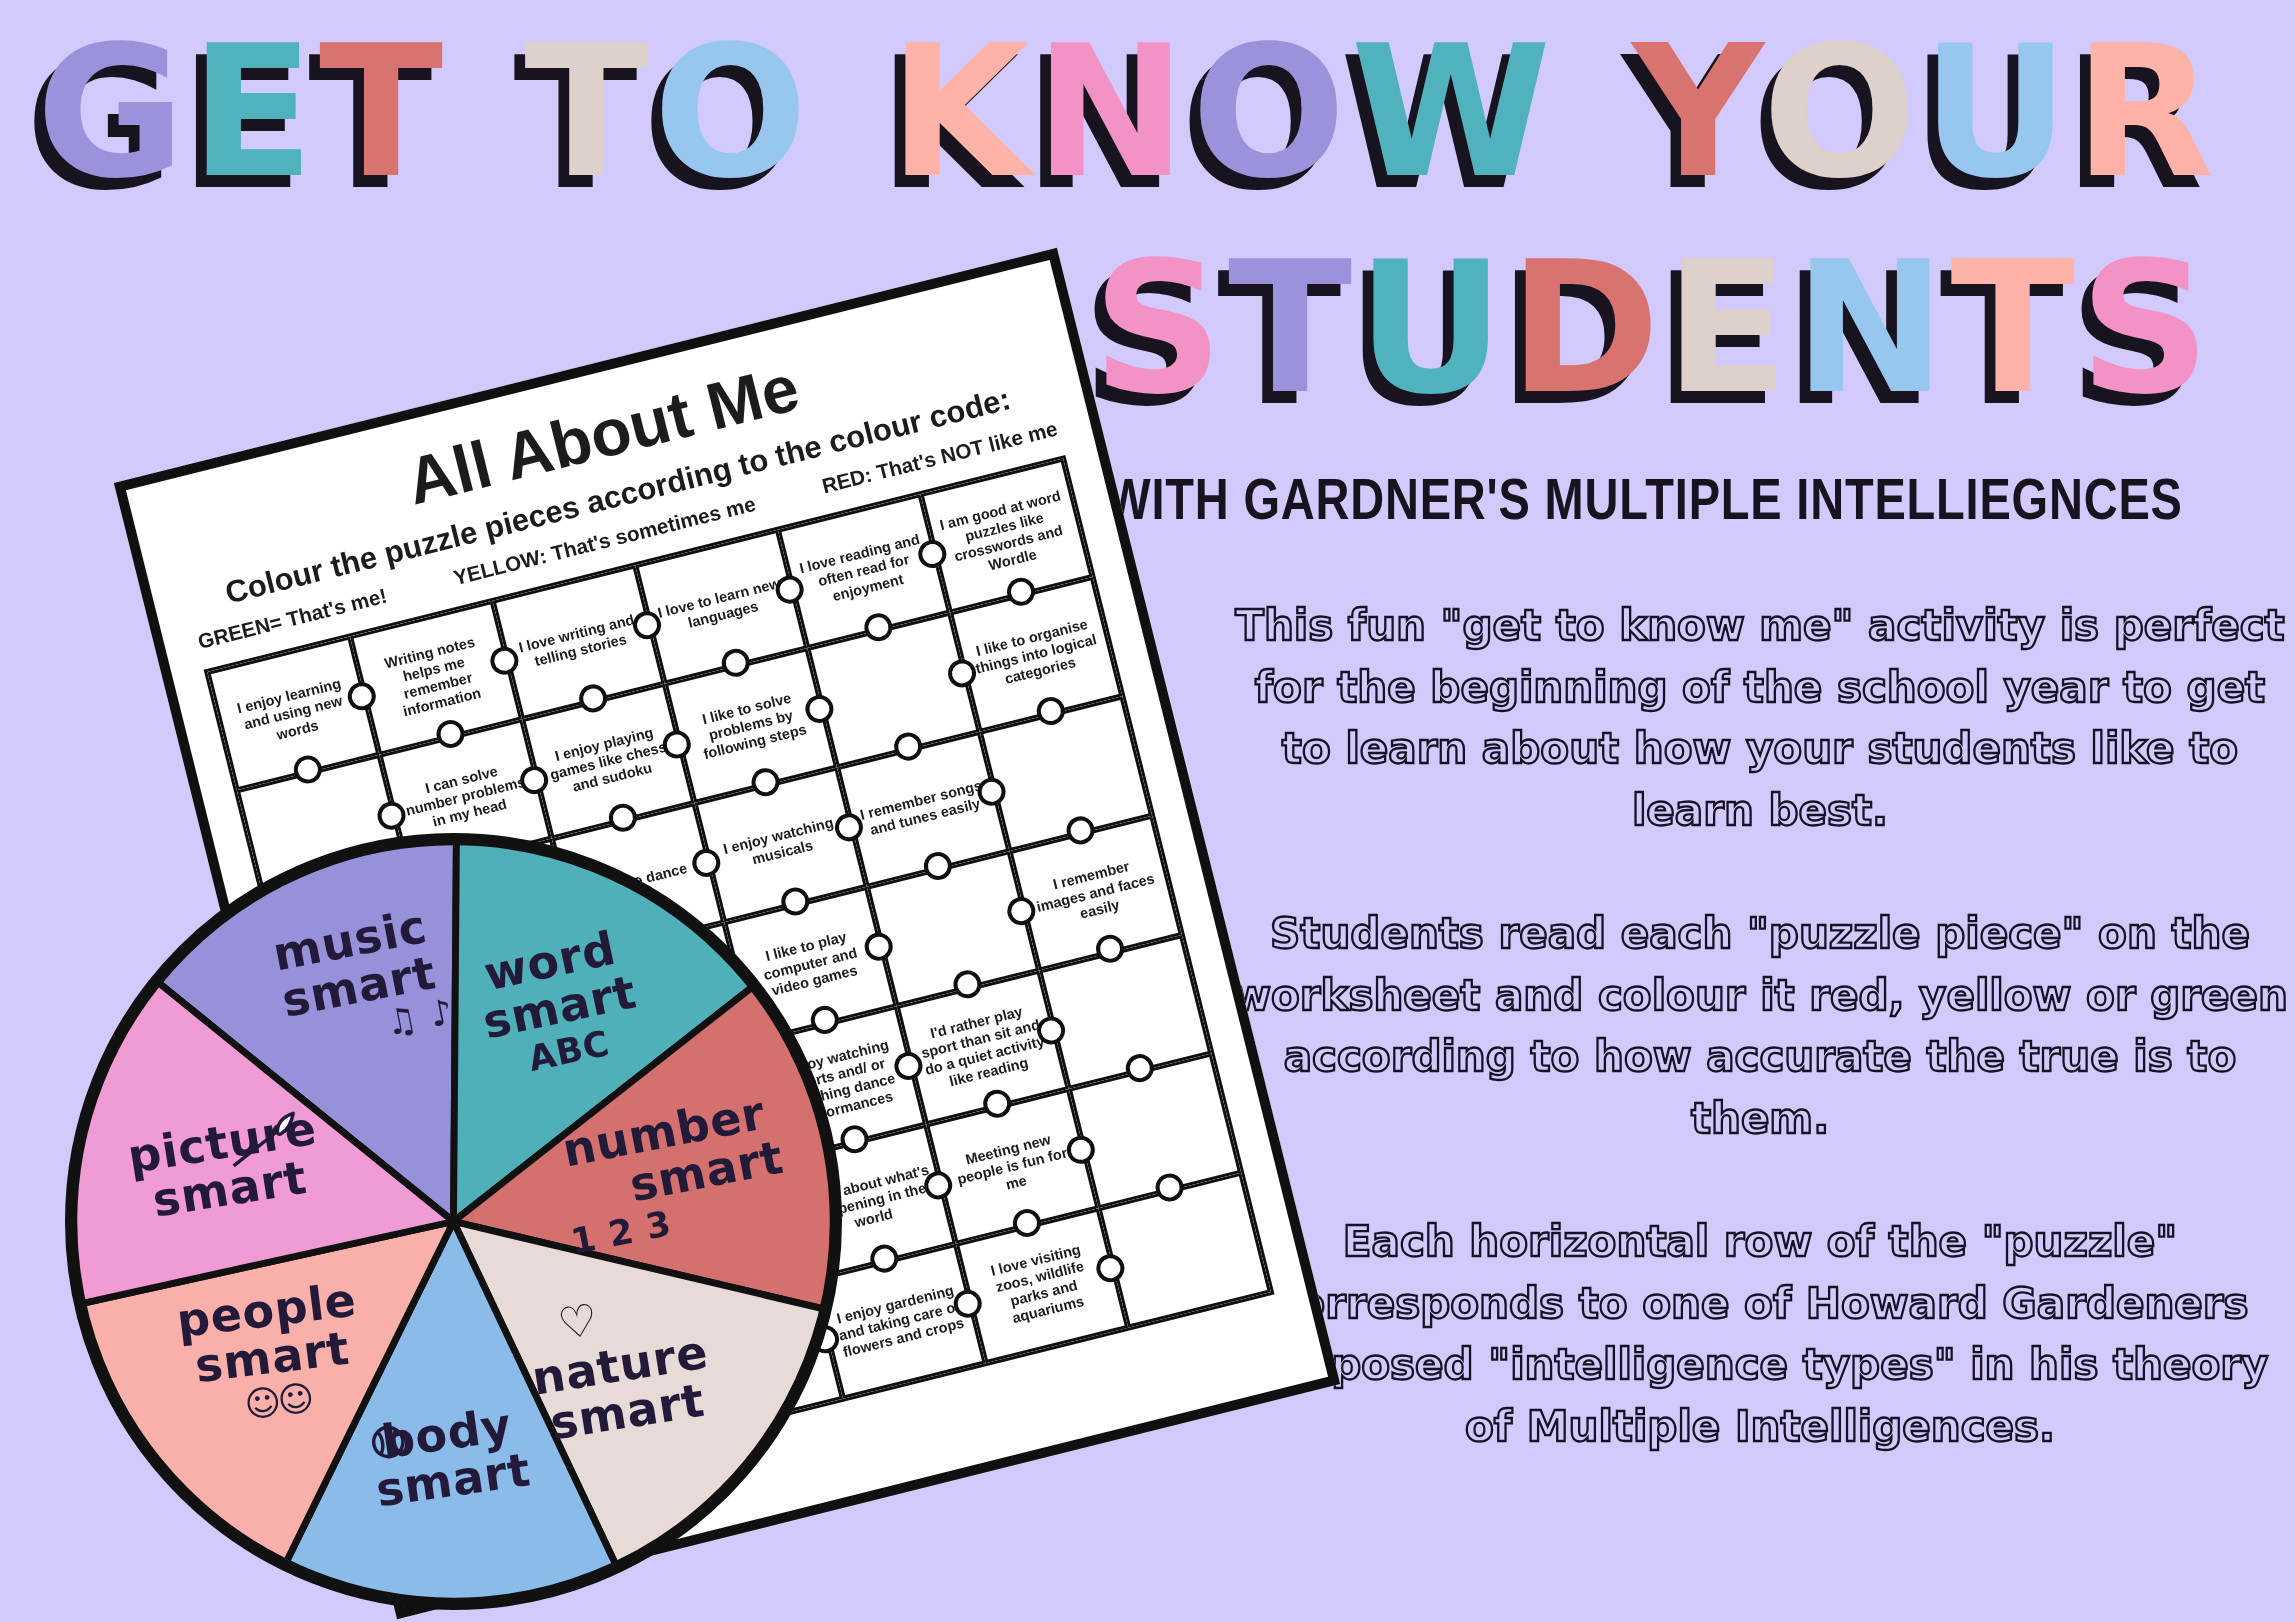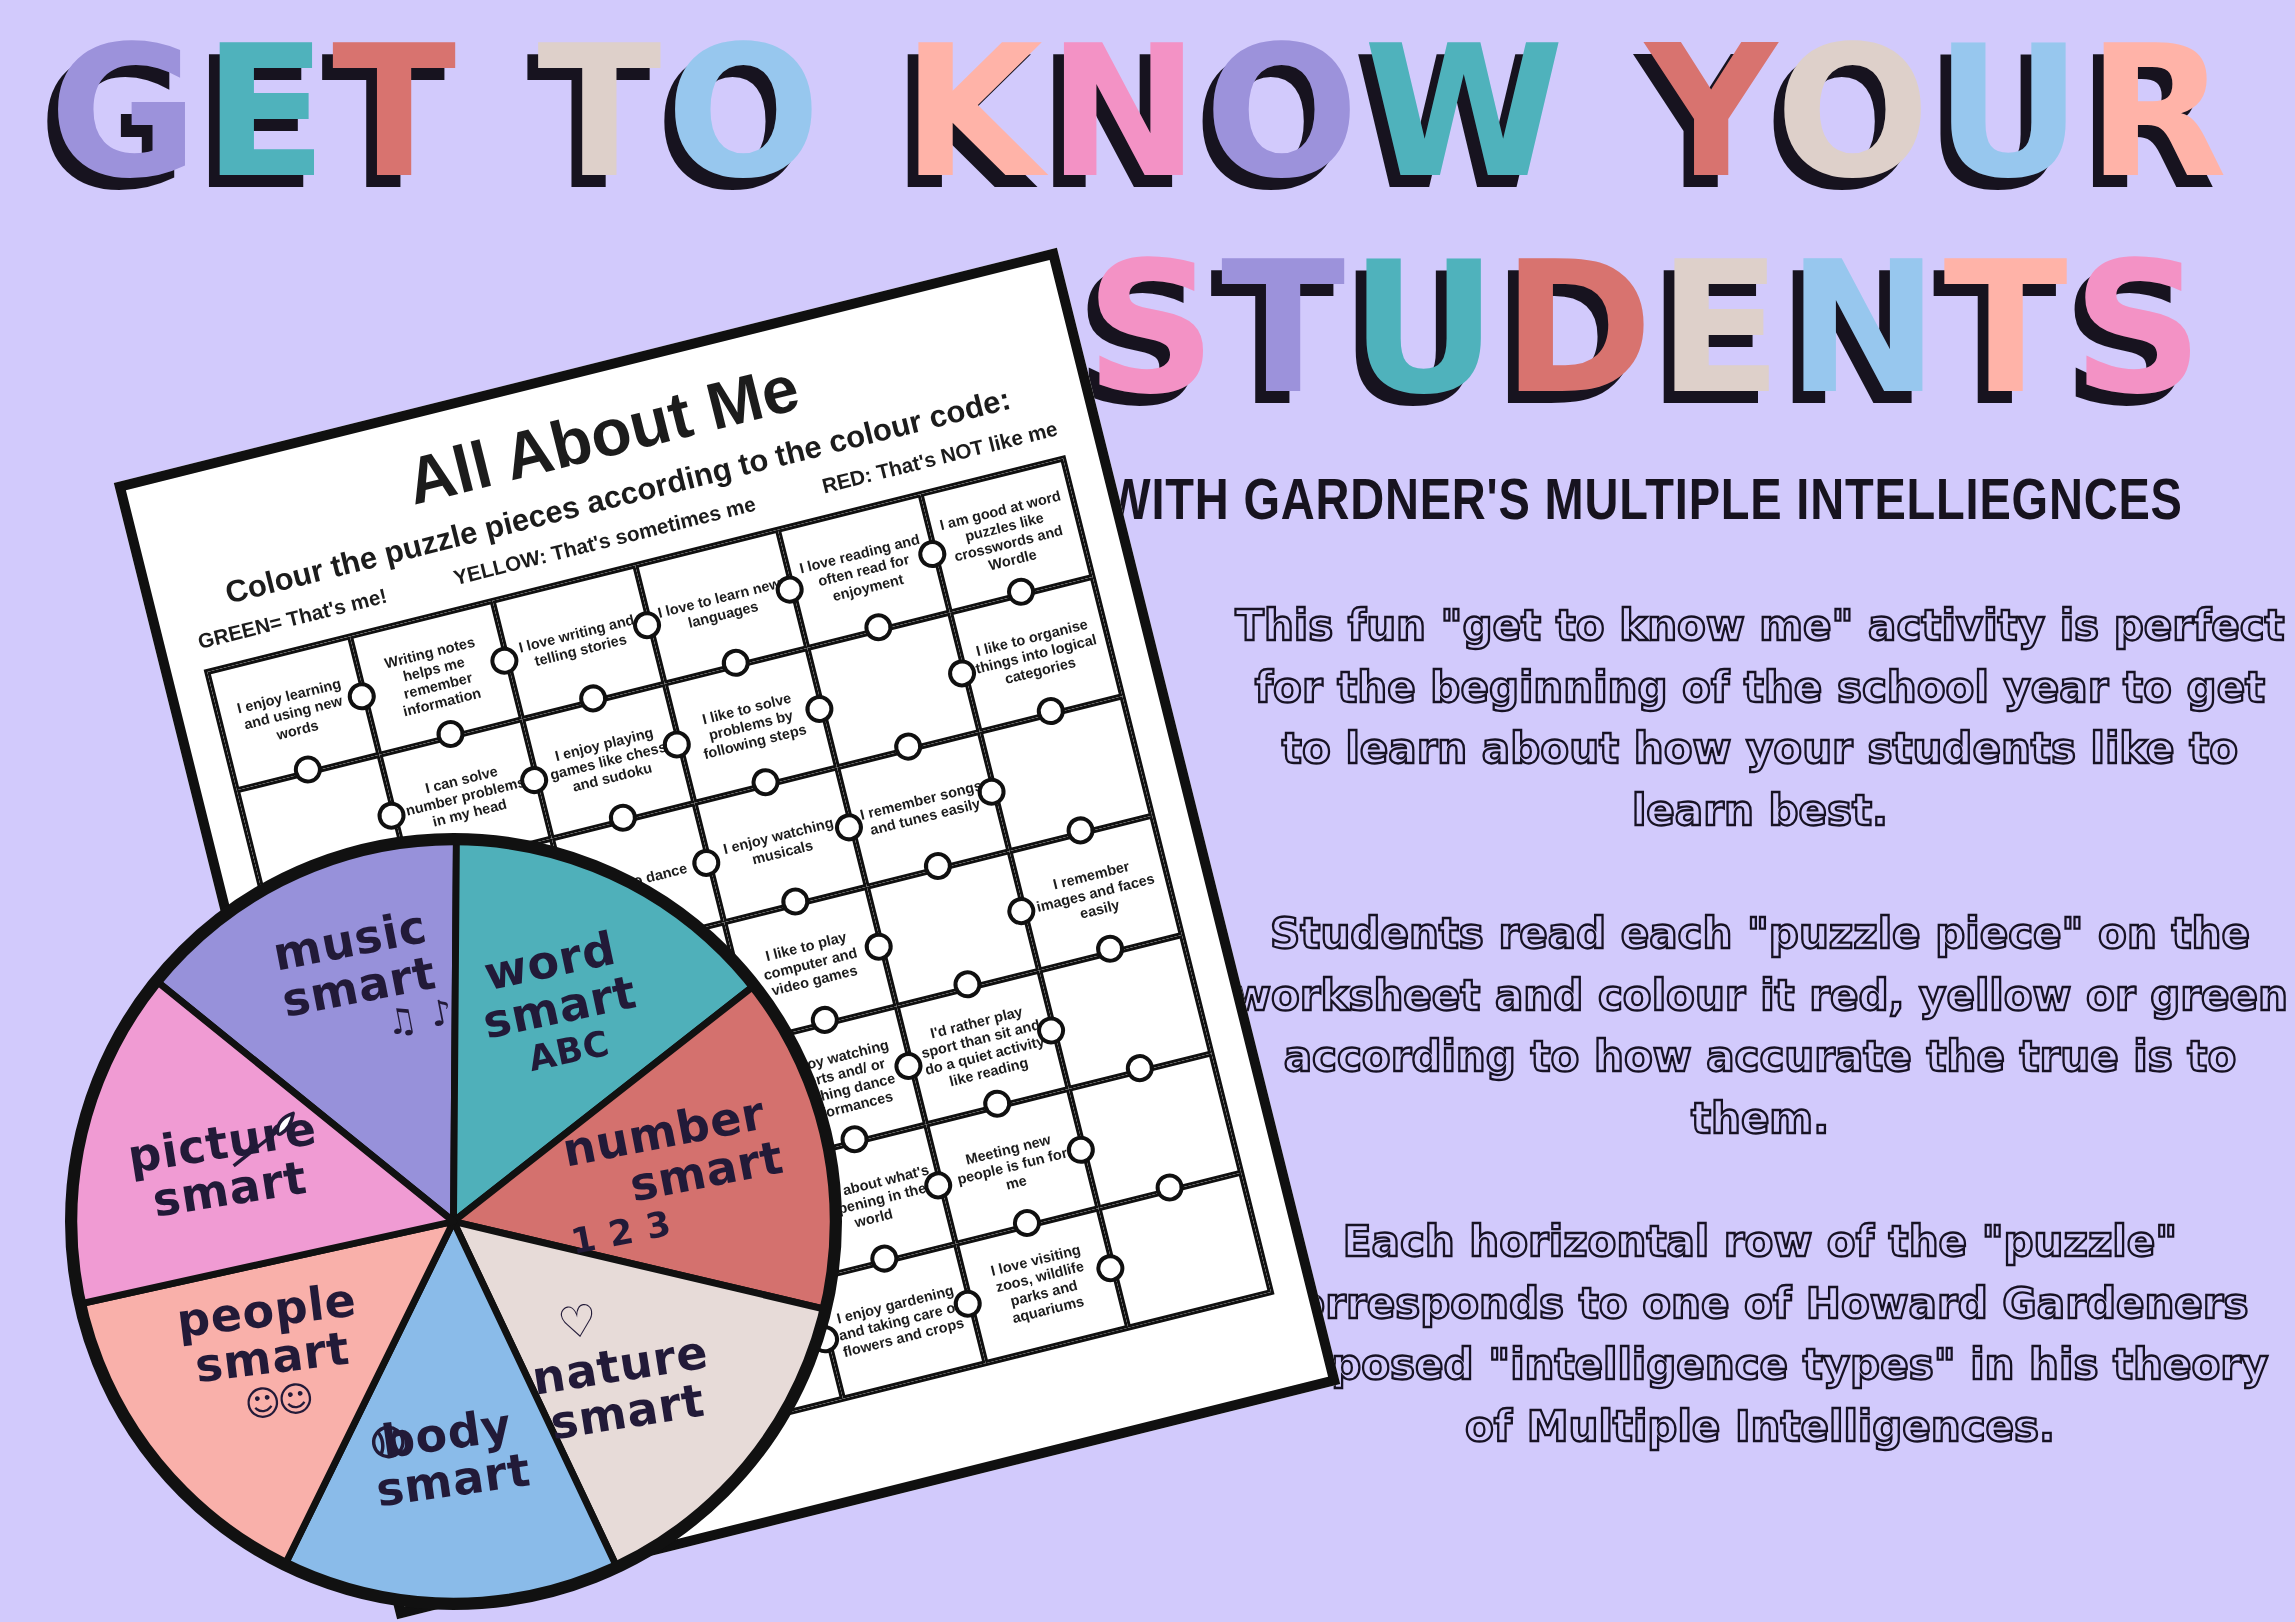--- a/index.html
+++ b/index.html
@@ -7,22 +7,22 @@
     width:2295px;height:1623px;position:relative;overflow:hidden;
     background:#d2cafc;
     font-family:"DejaVu Sans", sans-serif;
   }
   
   .title-line{
     position:absolute;white-space:nowrap;
     font-weight:bold;font-size:182px;line-height:1;letter-spacing:4.6px;
     text-shadow:-10.7px 12.2px 0 #17131f;
   }
-  .title-line1{left:49px;top:21.4px;}
-  .title-line2{right:87px;top:237px;}
+  .title-line1{left:36px;top:21.4px;}
+  .title-line2{right:80px;top:237px;}
   .title-line .sp{display:inline-block;width:0.42em;}
   
   .subtitle{
     position:absolute;left:1067px;top:465px;width:1155px;
     text-align:center;font-size:47px;font-weight:bold;color:#17131f;
     transform:scaleY(1.22);transform-origin:top center;letter-spacing:0.8px;
     font-family:"Liberation Sans", sans-serif;
   }
   
   .para-block{

